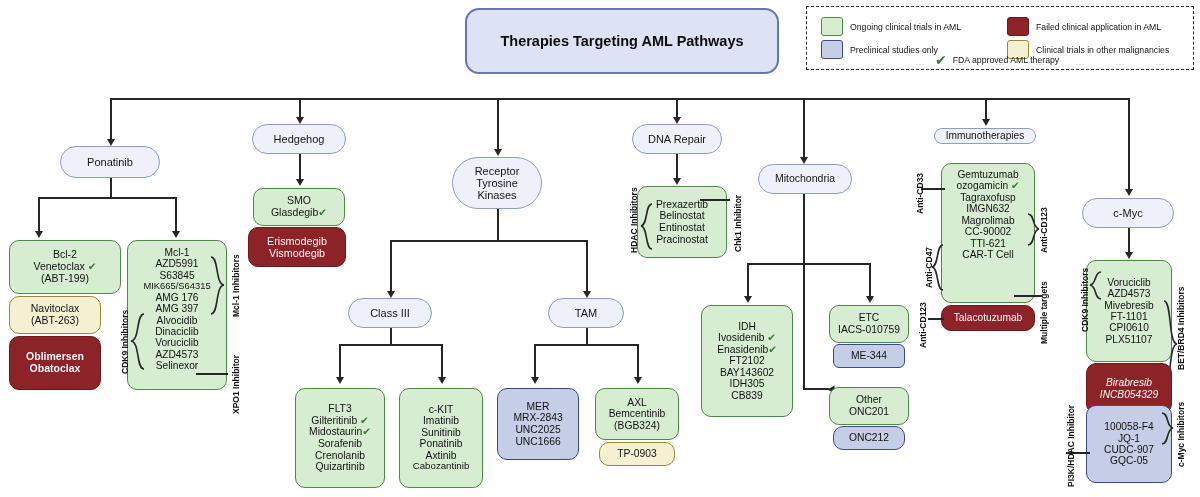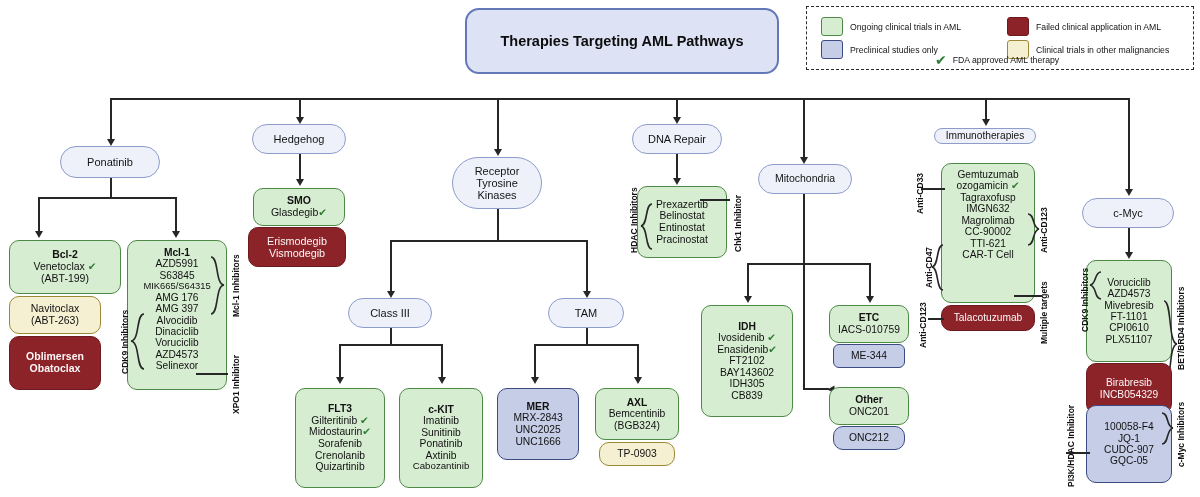--- a/index.html
+++ b/index.html
@@ -12,21 +12,21 @@
         align-items:center;justify-content:center;text-align:center;line-height:1.12;}
   .pill{border-radius:999px;}
   .rbox{border-radius:10px;}
 
   .blue{background:#eef1fa;border:1.6px solid #8d9ccb;color:#141414;}
   .bluedark{background:#c6cde6;border:1.8px solid #3c4a84;color:#111;}
   .green{background:#d7edd2;border:1.9px solid #4d8a46;color:#111;}
   .red{background:#8b2328;border:1.9px solid #6d1a1e;color:#fdf6f6;}
   .yellow{background:#f6f0d2;border:1.9px solid #9b8a33;color:#111;}
 
-  .ttl{font-weight:bold;}
+  .ttl{font-weight:normal;}
   .ln{white-space:nowrap;}
   .chk{color:#2f7d32;font-weight:bold;}
 
   
   .h,.v{position:absolute;background:#262626;}
   .h{height:2px;}
   .v{width:2px;}
   .arw{position:absolute;width:0;height:0;border-left:4.5px solid transparent;
        border-right:4.5px solid transparent;border-top:7px solid #262626;}
 
@@ -335,21 +335,21 @@
   </div>
   <svg class="brace" style="left:1088px;top:271px;" width="14" height="30">
     <path d="M13,1 C6,1 9,13 2,14 C9,15 6,28 13,28" fill="none" stroke="#262626" stroke-width="1.6"></path>
   </svg>
   <svg class="brace" style="left:1163px;top:300px;" width="15" height="90">
     <path d="M1,1 C9,1 5,43 14,44 C5,45 9,88 1,88" fill="none" stroke="#262626" stroke-width="1.6"></path>
   </svg>
   <div class="side up" style="left:1080px;top:332px;">CDK9 Inhibitors</div>
   <div class="side up" style="left:1176px;top:370px;">BET/BRD4 Inhibitors</div>
 
-  <div class="node rbox red" style="left:1086px;top:363px;width:86px;height:51px;font-size:10.2px;">
+  <div class="node rbox red" style="left:1086px;top:363px;width:86px;height:51px;font-size:10.2px;font-style:italic;">
     <span class="ln">Birabresib</span>
     <span class="ln">INCB054329</span>
   </div>
 
   <div class="node rbox bluedark" style="left:1086px;top:405px;width:86px;height:78px;font-size:10.2px;">
     <span class="ln">100058-F4</span>
     <span class="ln">JQ-1</span>
     <span class="ln">CUDC-907</span>
     <span class="ln">GQC-05</span>
   </div>

